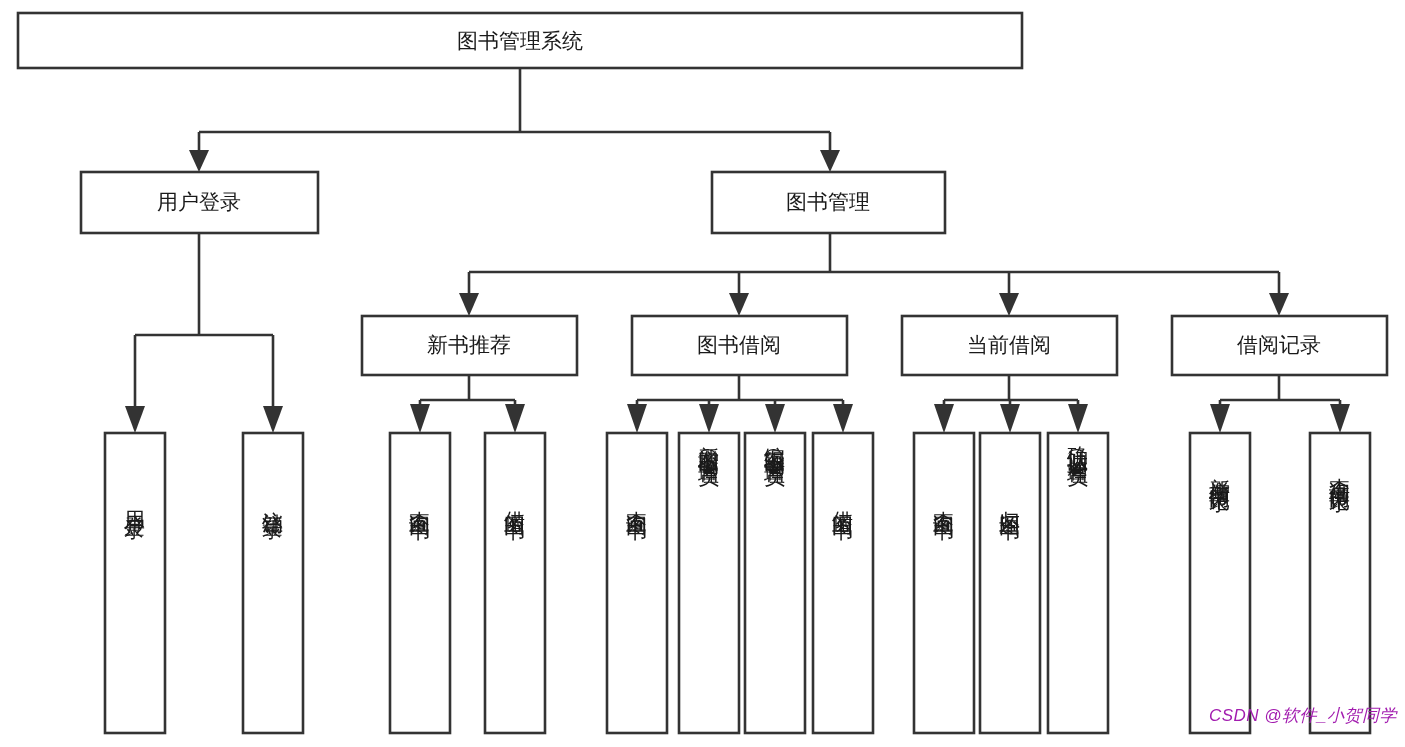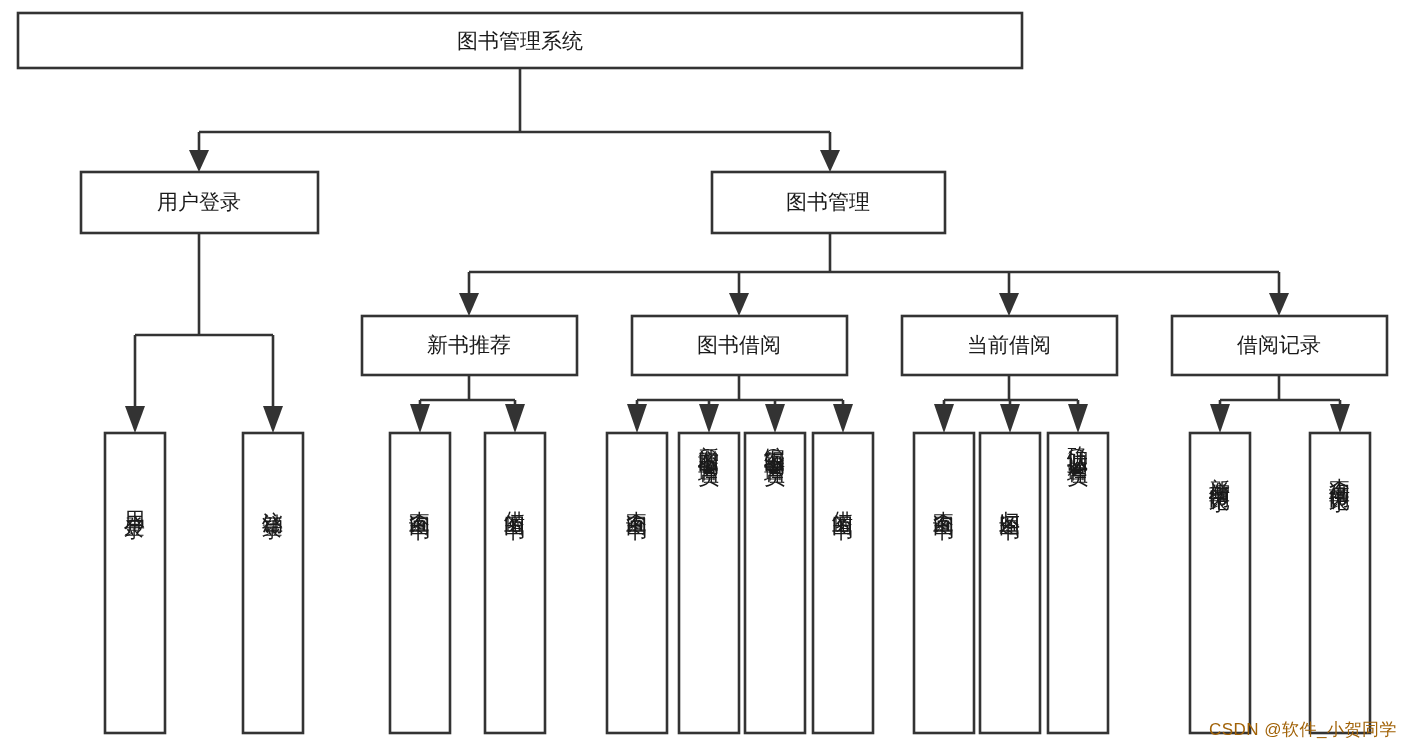--- a/index.html
+++ b/index.html
@@ -45,27 +45,28 @@
     font-family: "Liberation Sans", "DejaVu Sans", sans-serif;
     font-size: 21px;
     fill: #1a1a1a;
     text-anchor: middle;
     writing-mode: vertical-rl;
     letter-spacing: 3px;
   }
   .watermark {
     position: absolute;
     right: 8px;
-    bottom: 6px;
+    bottom: 20px;
     font-family: "Liberation Sans", "DejaVu Sans", sans-serif;
     font-size: 17px;
-    color: #a16207;
+    color: #a21caf;
     letter-spacing: 0.5px;
     white-space: nowrap;
     user-select: none;
+    font-style: italic;
   }
 </style>
 </head>
 <body>
 
 <svg id="diagram" viewBox="0 0 1405 747" xmlns="http://www.w3.org/2000/svg">
 
   <g>
 
     <path class="connector" d="M 520 68 L 520 132"></path>

